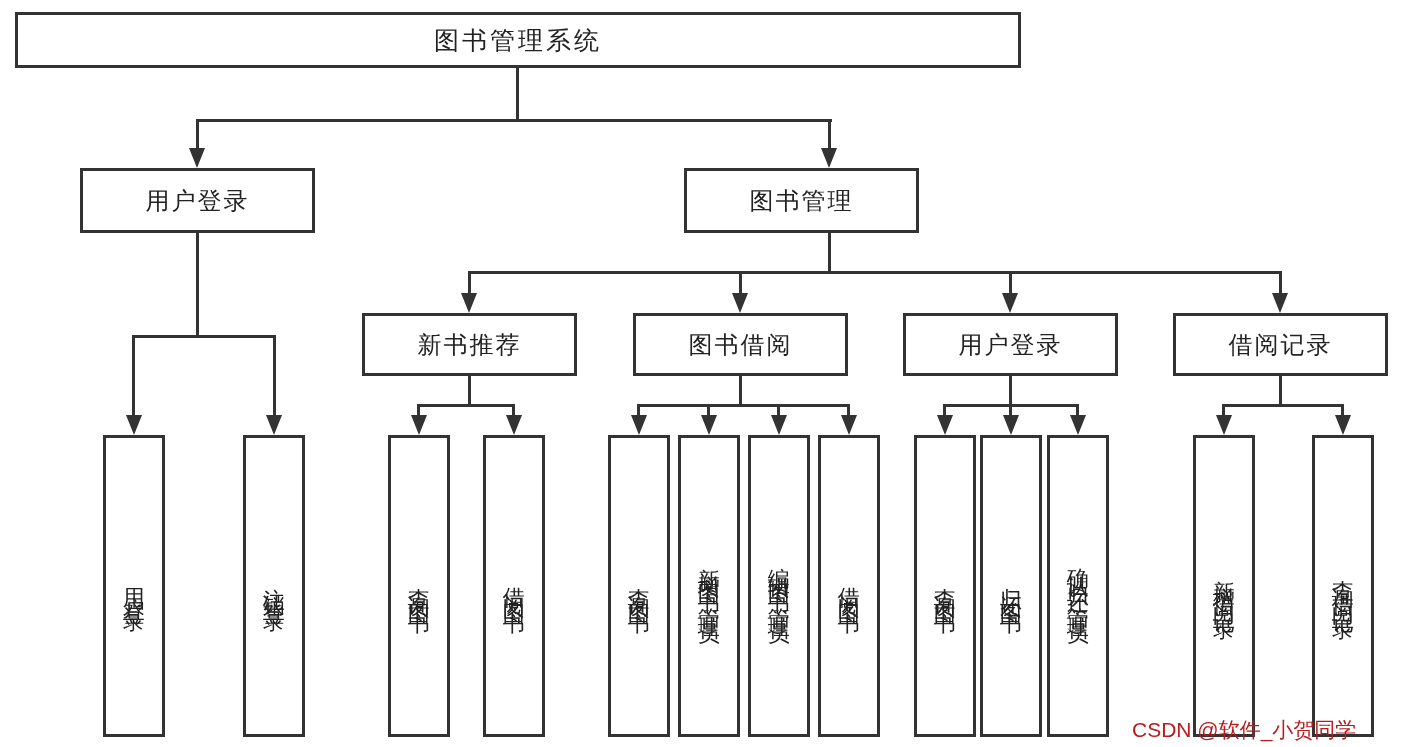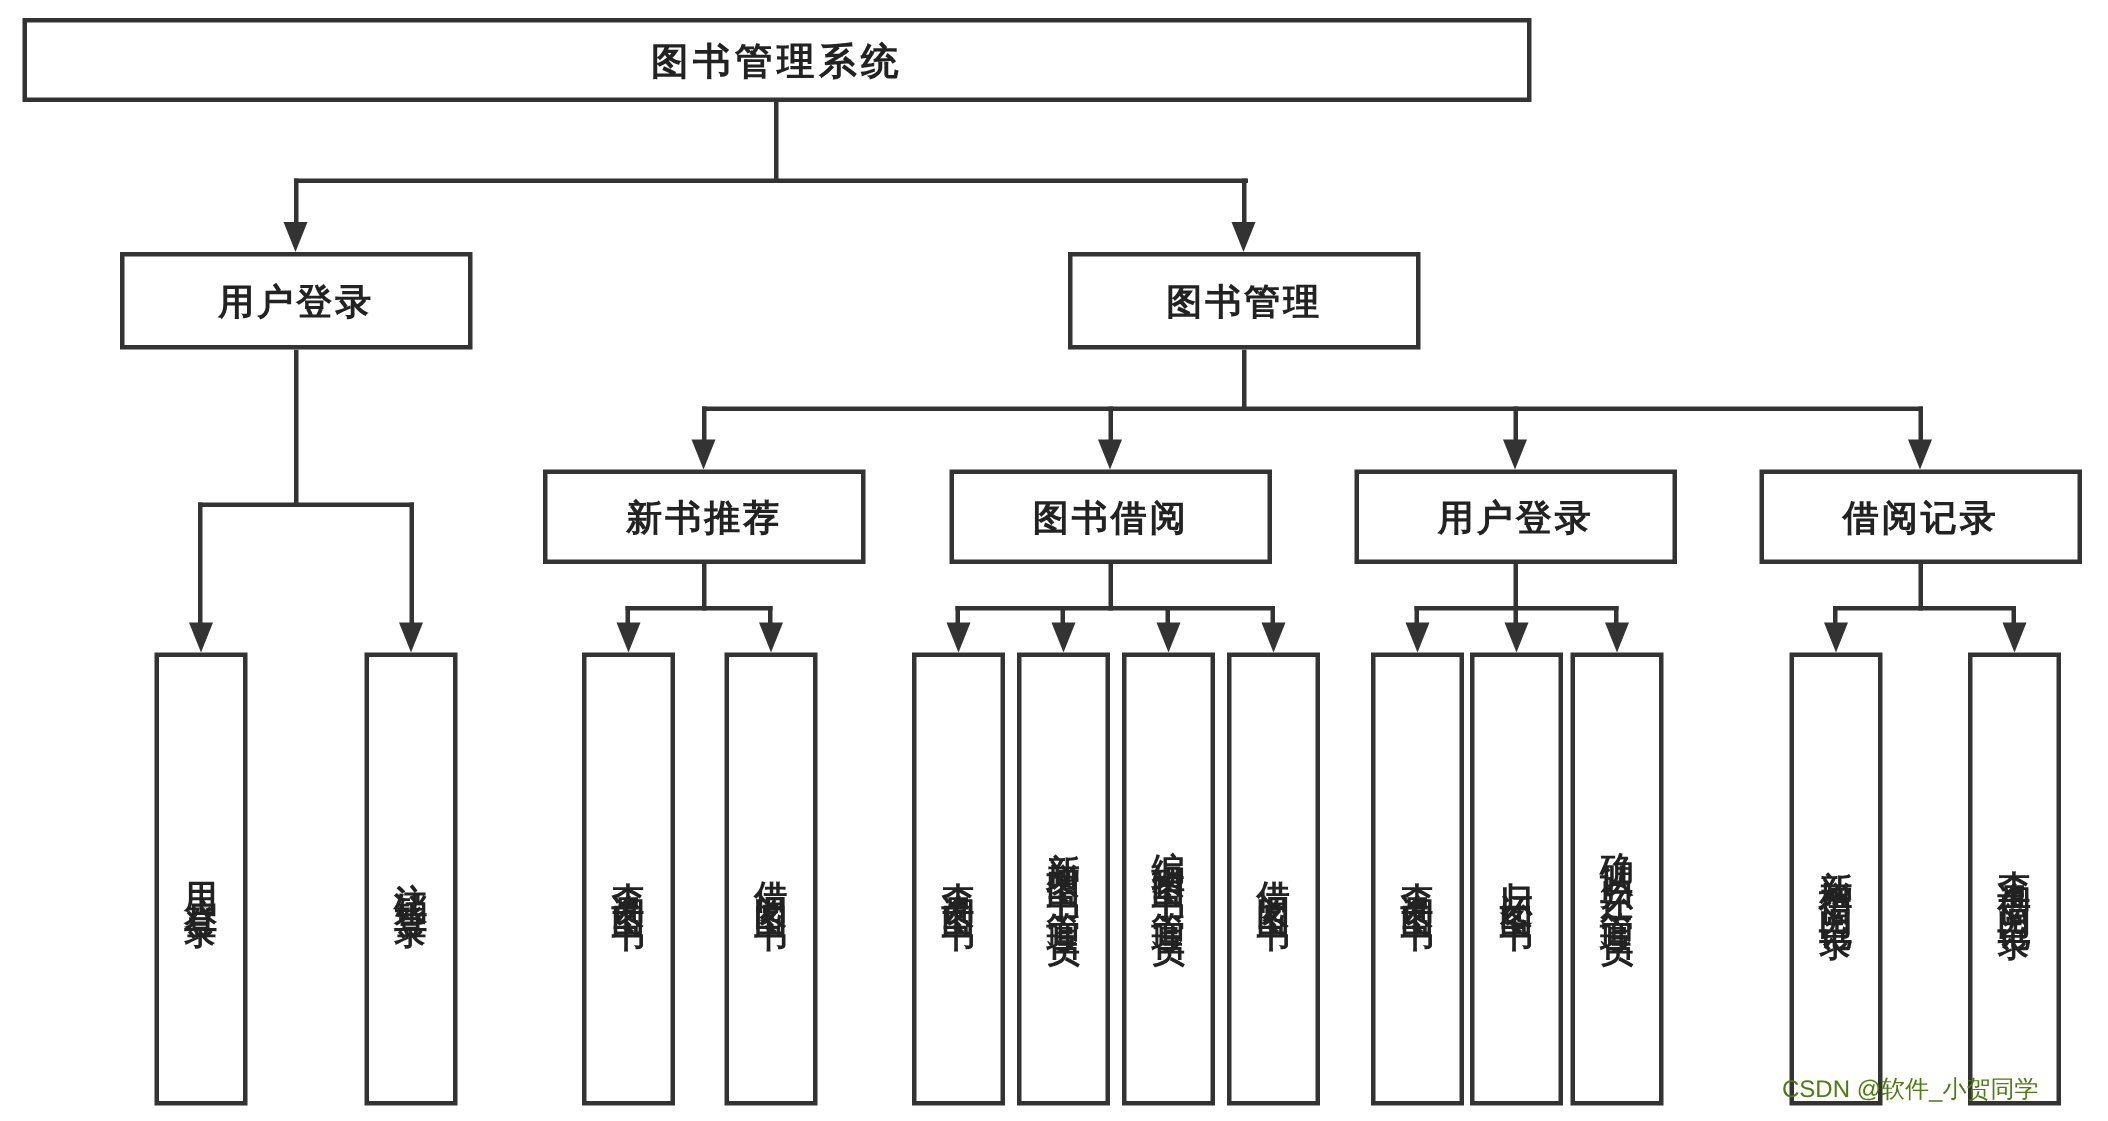--- a/index.html
+++ b/index.html
@@ -18,21 +18,20 @@
   .box {
     position: absolute;
     box-sizing: border-box;
     border: 3px solid #333333;
     background: #ffffff;
     display: flex;
     align-items: center;
     justify-content: center;
     color: #222222;
     z-index: 2;
-    font-weight: bold;
   }
   .box.h .lbl {
     font-size: 24px;
     letter-spacing: 2px;
     white-space: nowrap;
   }
   .box.t .lbl {
     font-size: 25px;
     letter-spacing: 3px;
   }
@@ -52,24 +51,24 @@
     position: absolute;
     width: 0;
     height: 0;
     border-left: 8px solid transparent;
     border-right: 8px solid transparent;
     border-top: 20px solid #333333;
     z-index: 1;
   }
   .watermark {
     position: absolute;
-    left: 1188px;
+    left: 1132px;
     top: 716px;
-    font-size: 16px;
-    color: #4d7c0f;
+    font-size: 21px;
+    color: #b91c1c;
     white-space: nowrap;
     z-index: 3;
   }
 </style>
 </head>
 <body>
 
 <div class="canvas">
 
   <div class="line" style="left:516px;top:68px;width:3px;height:54px"></div>
@@ -131,21 +130,21 @@
   <div class="arrow" style="left:1216px;top:415px"></div>
   <div class="arrow" style="left:1335px;top:415px"></div>
 
   <div class="box h t" style="left:15px;top:12px;width:1006px;height:56px">
     <span class="lbl">图书管理系统</span>
   </div>
 
   <div class="box h" style="left:80px;top:168px;width:235px;height:65px">
     <span class="lbl">用户登录</span>
   </div>
-  <div class="box h" style="left:712px;top:168px;width:235px;height:65px">
+  <div class="box h" style="left:684px;top:168px;width:235px;height:65px">
     <span class="lbl">图书管理</span>
   </div>
 
   <div class="box h" style="left:633px;top:313px;width:215px;height:63px">
     <span class="lbl">图书借阅</span>
   </div>
   <div class="box h" style="left:362px;top:313px;width:215px;height:63px">
     <span class="lbl">新书推荐</span>
   </div>
   <div class="box h" style="left:903px;top:313px;width:215px;height:63px">

